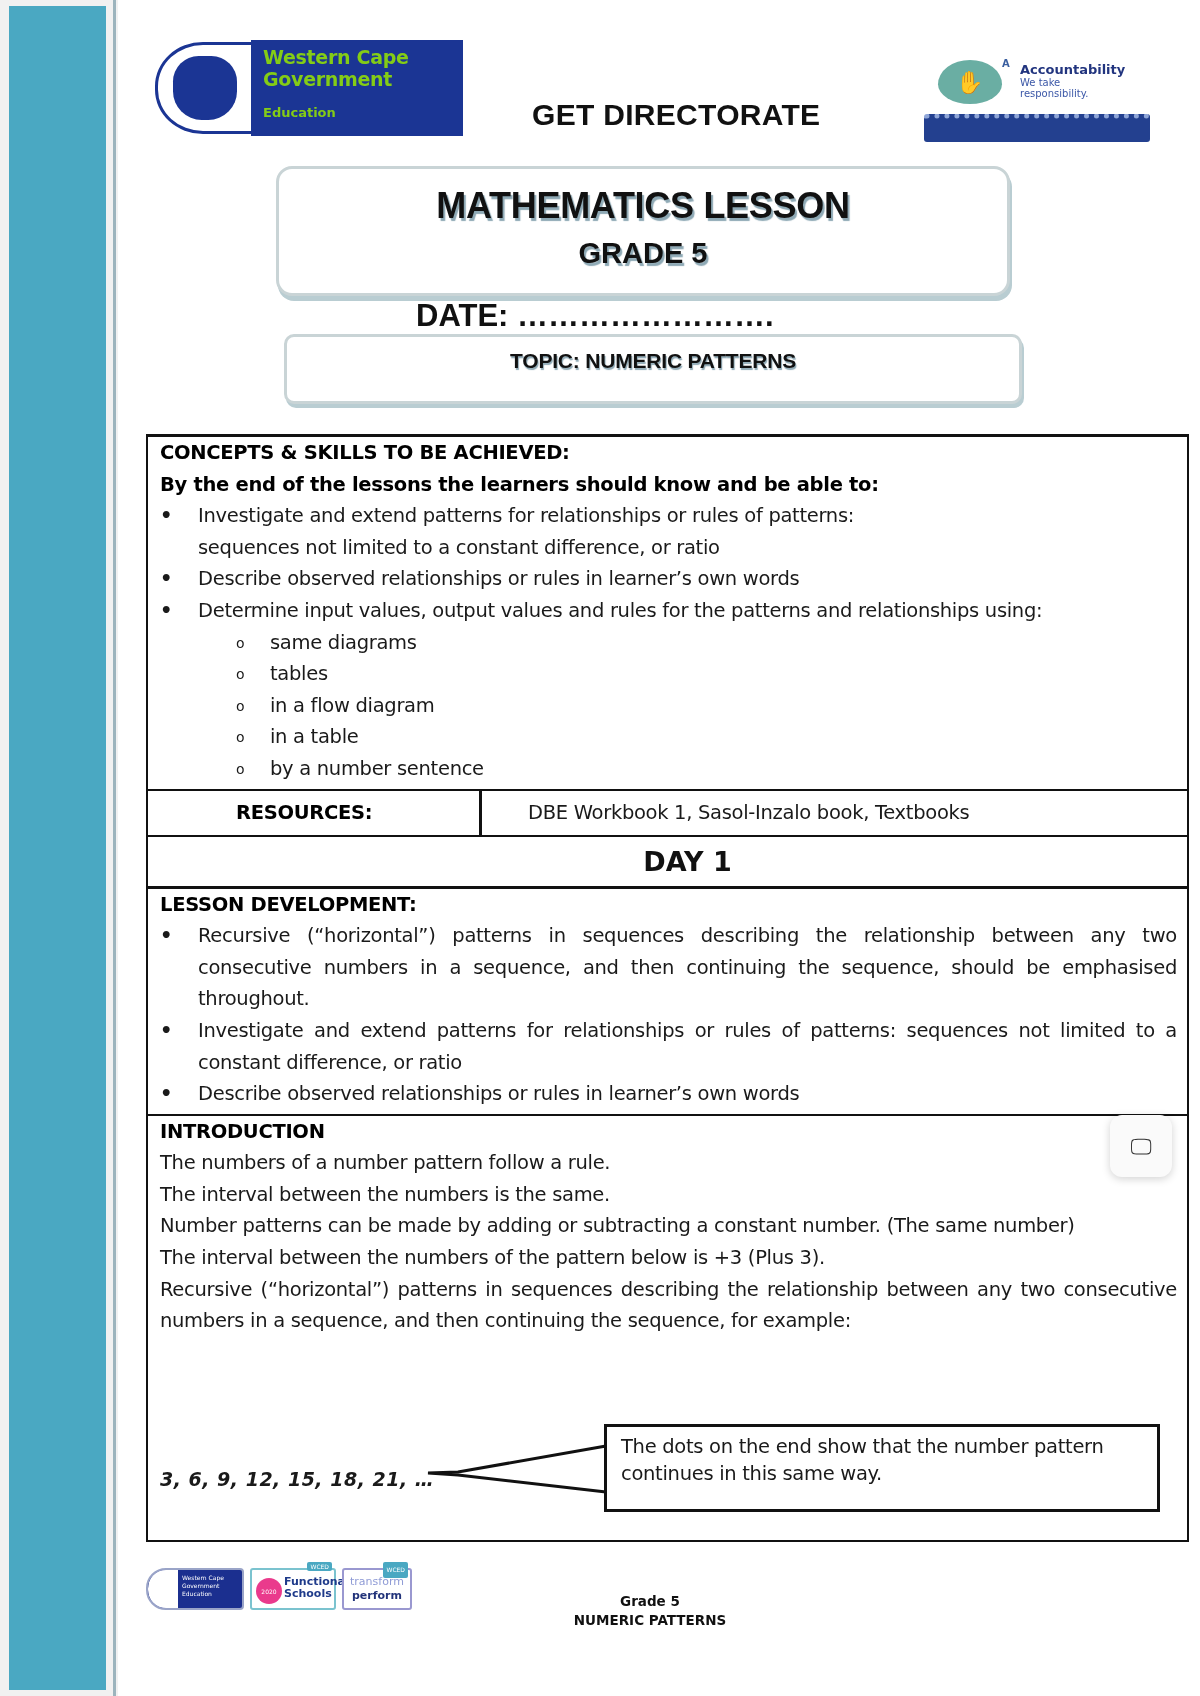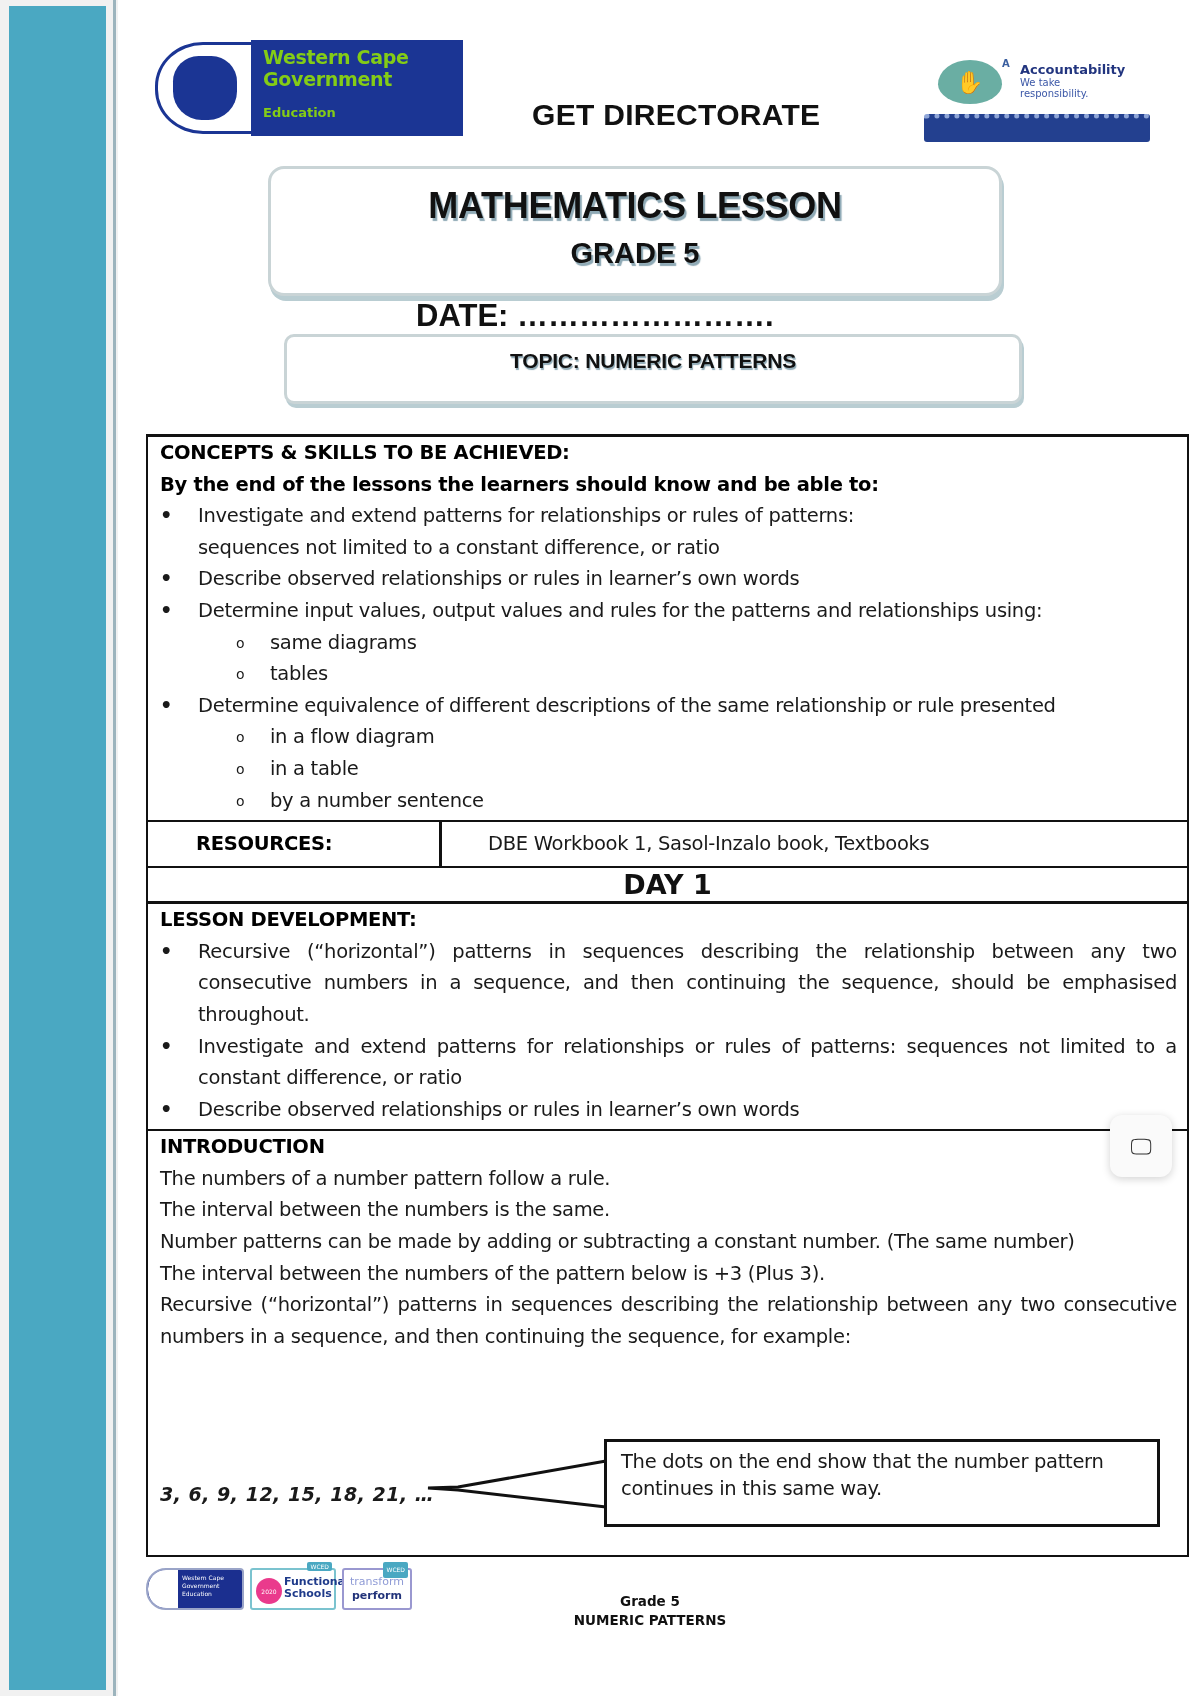--- a/index.html
+++ b/index.html
@@ -22,49 +22,49 @@
 
   
   .acc-logo { position: absolute; left: 920px; top: 52px; width: 232px; height: 92px; }
   .acc-logo .drop { position: absolute; left: 18px; top: 8px; width: 64px; height: 44px; background: #6aaea3; border-radius: 50% 50% 50% 50% / 55% 55% 45% 45%; display:flex; align-items:center; justify-content:center; color:#fff; font-size: 22px; }
   .acc-logo .drop-tag { position:absolute; left: 82px; top: 6px; font-size: 10px; color:#3a5fa0; font-weight:bold; }
   .acc-logo .title { position: absolute; left: 100px; top: 10px; font-weight: bold; color: #22357f; font-size: 13px; }
   .acc-logo .sub { position: absolute; left: 100px; top: 25px; color: #3b57a7; font-size: 10px; line-height: 11px; }
   .acc-logo .strip { position: absolute; left: 4px; top: 62px; width: 226px; height: 28px; background: #23408f; border-radius: 3px; border-top: 5px dotted #8fa6d8; }
 
   
-  .title-box { position: absolute; left: 268px; top: 166px; width: 734px; height: 130px; border: 3px solid #c9d4d6; border-radius: 16px; box-shadow: 2px 5px 0 #b9cdd2; background: #fff; text-align: center; }
+  .title-box { position: absolute; left: 276px; top: 166px; width: 734px; height: 130px; border: 3px solid #c9d4d6; border-radius: 16px; box-shadow: 2px 5px 0 #b9cdd2; background: #fff; text-align: center; }
   .title-box .t1 { font-family: "Liberation Sans", sans-serif; font-weight: bold; font-size: 36px; margin-top: 16px; text-shadow: 2px 3px 1px #8ea9b5; letter-spacing: -0.3px; }
   .title-box .t2 { font-family: "Liberation Sans", sans-serif; font-weight: bold; font-size: 29px; margin-top: 10px; text-shadow: 2px 3px 1px #8ea9b5; }
 
   .date-line { position: absolute; left: 416px; top: 298px; font-family: "Liberation Sans", sans-serif; font-weight: bold; font-size: 31px; }
 
   .topic-box { position: absolute; left: 284px; top: 334px; width: 738px; height: 70px; border: 3px solid #c9d4d6; border-radius: 10px; box-shadow: 2px 4px 0 #b9cdd2; background: #fff; text-align: center; }
   .topic-box .t { font-family: "Liberation Sans", sans-serif; font-weight: bold; font-size: 21px; margin-top: 12px; text-shadow: 1px 2px 1px #8ea9b5; letter-spacing: -0.2px; }
 
   
   .main-table { position: absolute; left: 146px; top: 408px; width: 1043px; border: 2px solid #111; border-top-width: 3px; margin-top: 26px; }
-  .row { border-bottom: 2px solid #111; position: relative; }
+  .row { border-bottom: 2px solid #111; position: relative; padding-left: 40px; }
   .row:last-child { border-bottom: none; border-radius: 7px; }
   .cell-pad { padding: 6px 10px 4px 12px; }
   .txt { font-family: "DejaVu Sans", sans-serif; font-size: 19.5px; line-height: 31.6px; color: #1a1a1a; letter-spacing: -0.3px; }
   .bold { font-weight: bold; color: #000; }
   ul.bul { list-style: none; }
   ul.bul > li { position: relative; padding-left: 38px; }
   ul.bul > li::before { content: "•"; position: absolute; left: 0; top: 0; font-weight: bold; }
   ul.sub { list-style: none; }
   ul.sub > li { position: relative; padding-left: 110px; }
   ul.sub > li::before { content: "o"; position: absolute; left: 76px; top: 1px; font-size: 14px; }
   .justify { text-align: justify; }
 
   .res-row { display: flex; height: 46px; }
   .res-label { width: 294px; border-right: 3px solid #111; padding-left: 48px; display: flex; align-items: center; }
   .res-value { flex: 1; padding-left: 46px; display: flex; align-items: center; }
 
-  .day-row { height: 36px; display: flex; align-items: center; justify-content: center; border-bottom-width: 3px; }
+  .day-row { height: 52px; display: flex; align-items: center; justify-content: center; border-bottom-width: 3px; }
   .day-row .d { font-weight: bold; font-size: 27px; }
 
   .intro-row { height: 424px; }
 
   .seq { position: absolute; left: 12px; top: 348px; font-weight: bold; font-style: italic; font-size: 19px; letter-spacing: 0.5px; }
   .callout { position: absolute; left: 456px; top: 308px; width: 556px; height: 88px; border: 3px solid #111; background: #fff; padding: 6px 14px; }
   .callout .txt { line-height: 27px; }
   .callout-pointer { position: absolute; left: 270px; top: 312px; width: 190px; height: 70px; }
 
   .float-btn { position: absolute; left: 1110px; top: 1115px; width: 62px; height: 62px; background: #fafafa; border-radius: 12px; box-shadow: 0 2px 8px rgba(0,0,0,0.18); display:flex; align-items:center; justify-content:center; font-size: 22px; color:#333; }
@@ -140,25 +140,20 @@
         <div>Describe observed relationships or rules in learner’s own words</div>
       </li>
       <li>
         <div>Determine input values, output values and rules for the patterns and relationships using:</div>
       </li>
     </ul>
     <ul class="sub">
       <li>same diagrams</li>
       <li>tables</li>
     </ul>
-    <ul class="bul">
-      <li>
-        <div>Determine equivalence of different descriptions of the same relationship or rule presented</div>
-      </li>
-    </ul>
     <ul class="sub">
       <li>in a flow diagram</li>
       <li>in a table</li>
       <li>by a number sentence</li>
     </ul>
   </div>
 
   <div class="row res-row txt">
     <div class="res-label bold">RESOURCES:</div>
     <div class="res-value">DBE Workbook 1, Sasol-Inzalo book, Textbooks</div>

